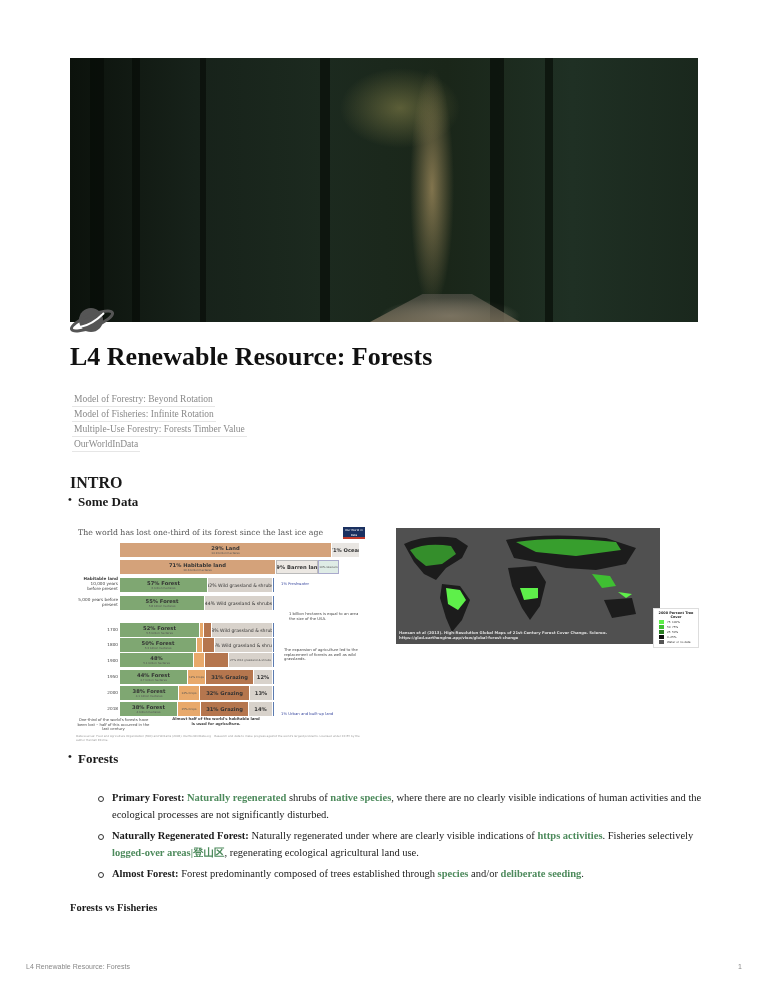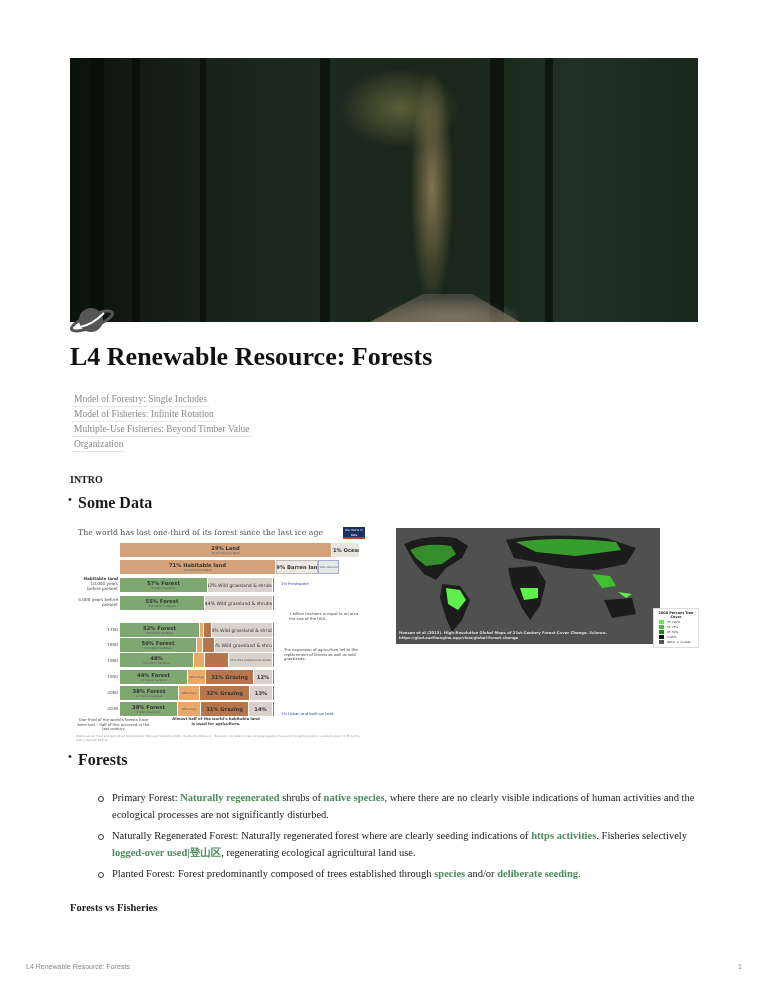--- a/index.html
+++ b/index.html
@@ -27,22 +27,22 @@
     position: absolute; left: 70px; top: 342px;
     font-family: "Liberation Serif", serif; font-weight: bold; font-size: 26px; color: #111;
   }
 
   .toc { position: absolute; left: 72px; top: 393px; }
   .toc a {
     display: block; font-size: 9.5px; color: #8a8a8a; text-decoration: none;
     border-bottom: 1px solid #e6e6e6; padding: 1px 2px 2px 2px; margin-bottom: 1px; width: max-content;
   }
 
-  .h-intro { position: absolute; left: 70px; top: 474px; font-weight: bold; font-size: 10px; }
-  .bullet-l1 { position: absolute; left: 78px; font-size: 16px; font-weight: bold; }
+  .h-intro { position: absolute; left: 70px; top: 474px; font-weight: bold; font-size: 16px; }
+  .bullet-l1 { position: absolute; left: 78px; font-size: 13px; font-weight: bold; }
   .bullet-l1::before { content: "•"; position: absolute; left: -10px; top: -1px; font-size: 11px; }
 
   
   .chart-fig { position: absolute; left: 76px; top: 526px; width: 290px; height: 224px; background: #fff; font-family: "DejaVu Sans", sans-serif; }
   .chart-title { position: absolute; left: 2px; top: 2px; font-family: "DejaVu Serif", serif; font-size: 7.8px; color: #555; }
   .owid-logo { position: absolute; left: 267px; top: 1px; width: 22px; height: 12px; background: #1a3060; border-bottom: 2px solid #c0392b; color: #fff; font-size: 2.8px; text-align: center; line-height: 5px; padding-top: 1px; }
   .bar-row { position: absolute; left: 44px; height: 14px; display: flex; }
   .seg { height: 100%; display: flex; flex-direction: column; justify-content: center; align-items: center; font-size: 4.6px; color: #333; overflow: hidden; white-space: nowrap; border-right: 1px solid #fff; }
   .seg b { font-size: 5.2px; }
   .seg small { font-size: 2.8px; color: #555; }
@@ -56,21 +56,21 @@
   .map-fig .caption { position: absolute; left: 3px; bottom: 4px; font-size: 3.8px; color: #ddd; font-weight: bold; line-height: 5px; font-family: "DejaVu Sans", sans-serif; }
   .map-legend { position: absolute; left: 653px; top: 608px; width: 46px; height: 40px; background: #fff; border: 1px solid #ddd; font-family: "DejaVu Sans", sans-serif; }
   .map-legend .lt { font-size: 3.4px; font-weight: bold; text-align: center; margin-top: 2px; color: #222; }
   .map-legend .li { display: flex; align-items: center; font-size: 2.8px; color: #333; margin-left: 5px; height: 5px; }
   .map-legend .sw { width: 5px; height: 4px; margin-right: 3px; }
 
   .forests-bullet { top: 751px; }
   .sub-list { position: absolute; left: 112px; width: 590px; font-size: 10.5px; line-height: 16.5px; }
   .sub-item { position: relative; margin-bottom: 5px; }
   .sub-item::before { content: ""; position: absolute; left: -14px; top: 6px; width: 4px; height: 4px; border: 1px solid #333; border-radius: 50%; }
-  .sub-item b { font-weight: normal; margin-top: 27px; }
+  .sub-item b { font-weight: bold; margin-top: 27px; }
   .kw { color: #4d8a5c; font-weight: bold; }
 
   .h-fvf { position: absolute; left: 70px; top: 902px; font-weight: bold; font-size: 10.5px; }
 
   .footer-title { position: absolute; left: 26px; top: 963px; font-family: "Liberation Sans", sans-serif; font-size: 7px; color: #888; }
   .footer-page { position: absolute; right: 26px; top: 963px; font-family: "Liberation Sans", sans-serif; font-size: 7px; color: #888; }
 </style>
 </head>
 <body>
 
@@ -85,24 +85,24 @@
 </div>
 <svg class="planet-icon" viewBox="0 0 46 32">
   <circle cx="21" cy="17" r="12" fill="#555"></circle>
   <ellipse cx="22" cy="18" rx="22" ry="6" fill="none" stroke="#555" stroke-width="3" transform="rotate(-22 22 18)"></ellipse>
   <path d="M10 24 Q22 22 34 10" stroke="#fff" stroke-width="2" fill="none"></path>
 </svg>
 
 <h1 class="page-title">L4 Renewable Resource: Forests</h1>
 
 <nav class="toc">
-  <a href="#">Model of Forestry: Single Includes</a>
+  <a href="#">Model of Forestry: Beyond Rotation</a>
   <a href="#">Model of Fisheries: Infinite Rotation</a>
-  <a href="#">Multiple-Use Fisheries: Beyond Timber Value</a>
-  <a href="#">Organization</a>
+  <a href="#">Multiple-Use Forestry: Forests Timber Value</a>
+  <a href="#">OurWorldInData</a>
 </nav>
 
 <div class="h-intro">INTRO</div>
 <div class="bullet-l1" style="top:494px;">Some Data</div>
 
 <div class="chart-fig">
   <div class="chart-title">The world has lost one-third of its forest since the last ice age</div>
   <div class="owid-logo">Our World in Data</div>
 
   <div class="bar-row" style="top:17px;width:240px;">
@@ -290,23 +290,23 @@
       <span>Water or no data</span>
     </div>
 </div>
 
 <div class="bullet-l1 forests-bullet">Forests</div>
 <div class="sub-list" style="top:790px;">
   <div class="sub-item">
     <b>Primary Forest:</b><span> </span><span class="kw">Naturally regenerated</span><span> shrubs of </span><span class="kw">native species</span><span>, where there are no clearly visible indications of human activities and the ecological processes are not significantly disturbed.</span>
   </div>
   <div class="sub-item">
-    <b>Naturally Regenerated Forest:</b><span> Naturally regenerated forest where are clearly seeding indications of </span><span class="kw">https activities</span><span>. Fisheries selectively </span><span class="kw">logged-over used|登山区</span><span>, regenerating ecological agricultural land use.</span>
+    <b>Naturally Regenerated Forest:</b><span> Naturally regenerated under where are clearly visible indications of </span><span class="kw">https activities</span><span>. Fisheries selectively </span><span class="kw">logged-over areas|登山区</span><span>, regenerating ecological agricultural land use.</span>
   </div>
   <div class="sub-item">
-    <b>Planted Forest:</b><span> Forest predominantly composed of trees established through </span><span class="kw">species</span><span> and/or </span><span class="kw">deliberate seeding</span><span>.</span>
+    <b>Almost Forest:</b><span> Forest predominantly composed of trees established through </span><span class="kw">species</span><span> and/or </span><span class="kw">deliberate seeding</span><span>.</span>
   </div>
 </div>
 
 <div class="h-fvf">Forests vs Fisheries</div>
 
 <div class="footer-title">L4 Renewable Resource: Forests</div>
 <div class="footer-page">1</div>
 
 </body></html>

